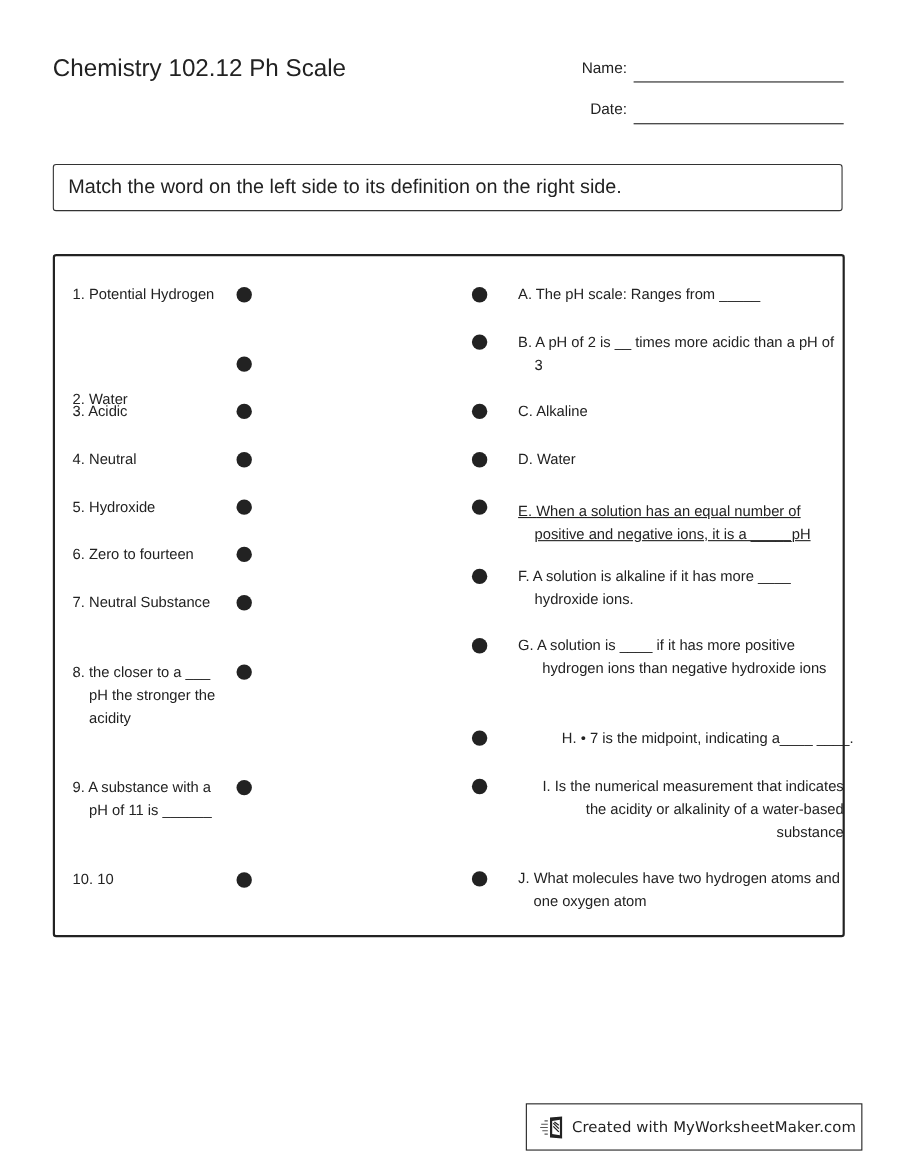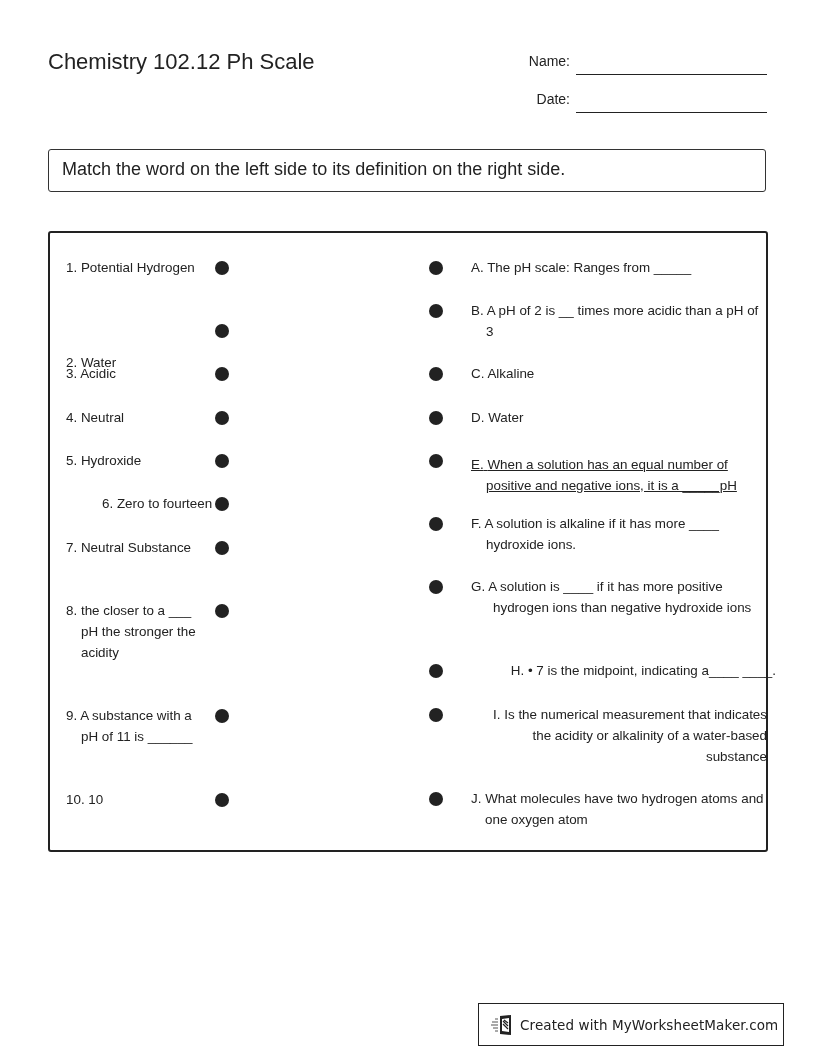--- a/index.html
+++ b/index.html
@@ -174,21 +174,21 @@
   <span class="txt">Neutral</span>
 </div>
 <div class="dot left-dot" style="top:411px;"></div>
 
 <div class="item left-item hang" style="top:450px;">
   <span class="num">5.</span>
   <span class="txt">Hydroxide</span>
 </div>
 <div class="dot left-dot" style="top:454px;"></div>
 
-<div class="item left-item hang" style="top:493px; width:140px;margin-left:36px;">
+<div class="item left-item hang" style="top:493px; width:140px;">
   <span class="num">6.</span>
   <span class="txt">Zero to fourteen</span>
 </div>
 <div class="dot left-dot" style="top:497px;"></div>
 
 <div class="item left-item hang" style="top:537px;">
   <span class="num">7.</span>
   <span class="txt">Neutral Substance</span>
 </div>
 <div class="dot left-dot" style="top:541px;"></div>

